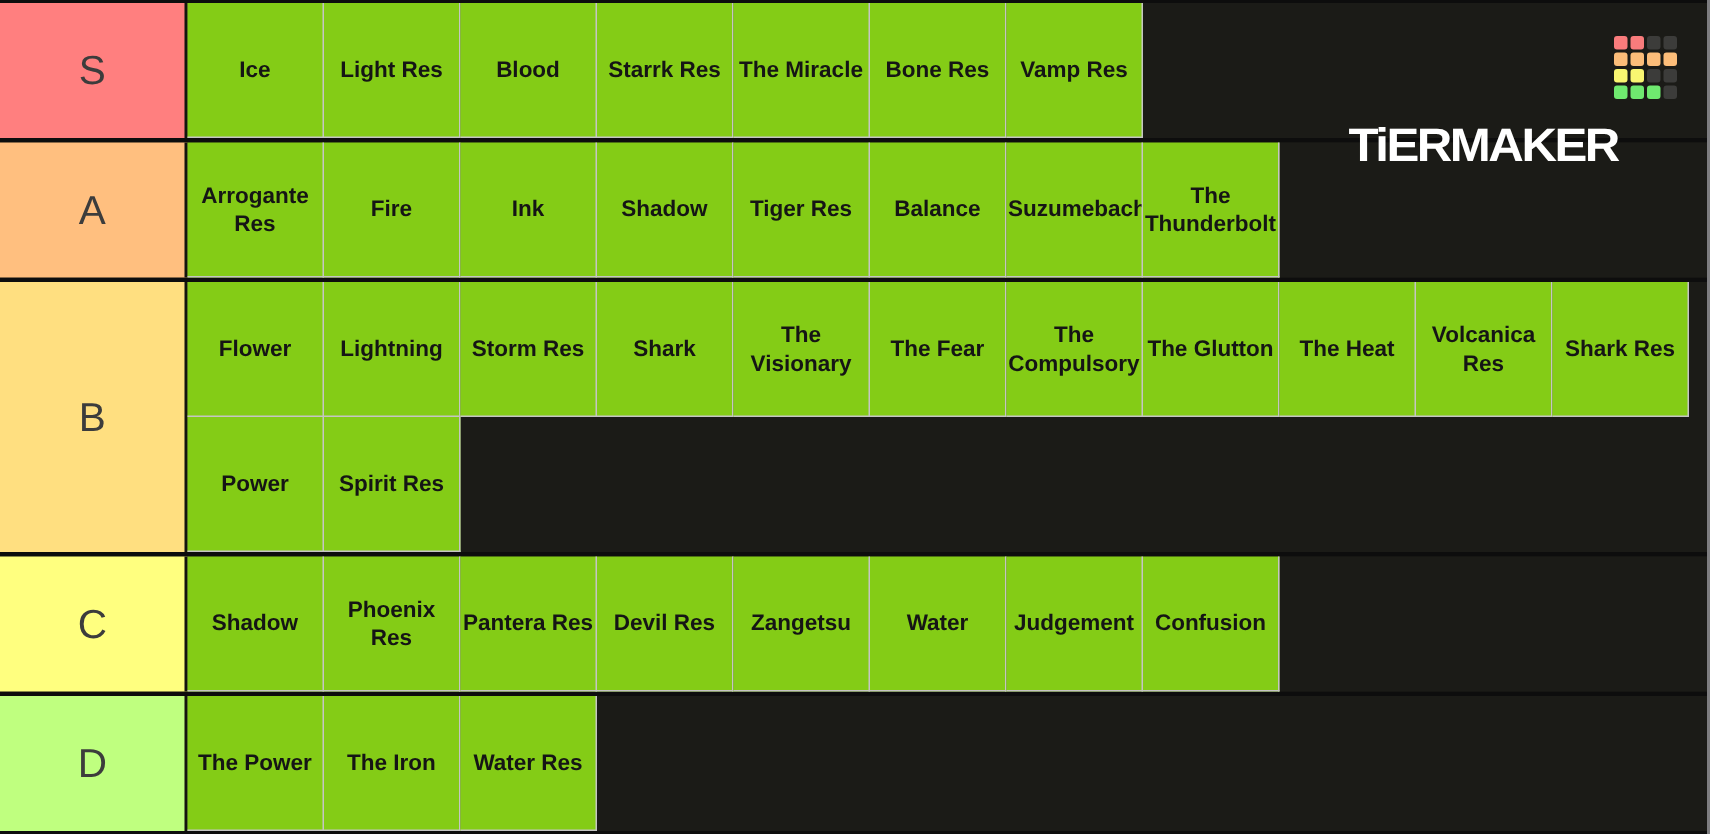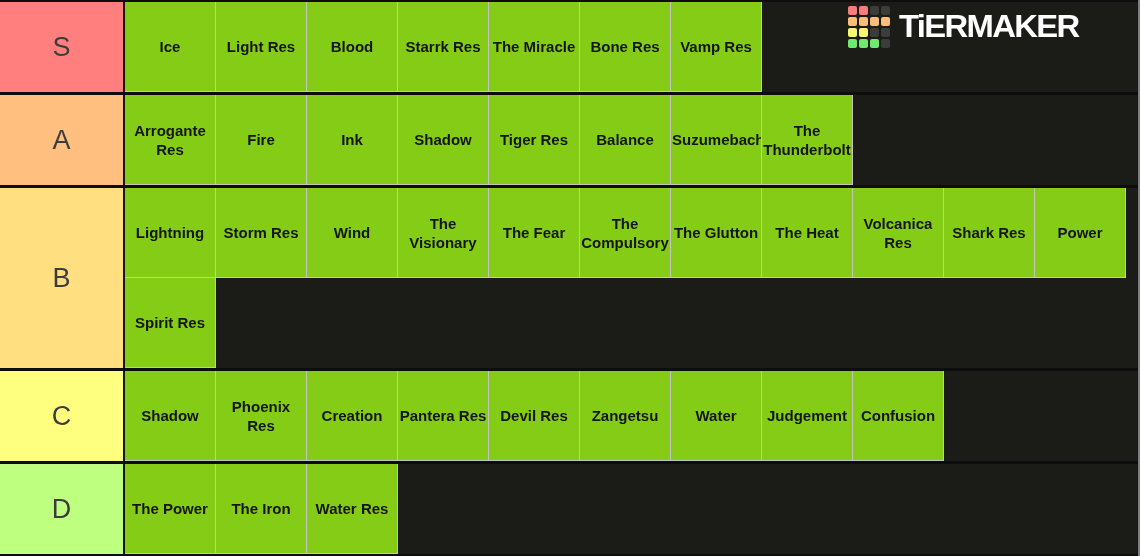--- a/index.html
+++ b/index.html
@@ -37,22 +37,22 @@
     display:flex; align-items:center; justify-content:center;
     overflow:hidden;
   }
   .cell-text {
     font-size:15px; font-weight:700; color:#151515;
     line-height:19px; text-align:center;
     white-space:normal; overflow:hidden;
     max-height:57px; padding:0 1px;
   }
   .logo {
-    position:absolute; top:4px; right:22px;
-    display:flex; align-items:center; gap:9px;
+    position:absolute; top:24px; right:22px;
+    display:flex; align-items:flex-end; gap:9px;flex-direction:column;
   }
   .logo-grid {
     display:grid;
     grid-template-columns:repeat(4, 9px);
     grid-auto-rows:9px;
     gap:2px;
   }
   .logo-sq { width:9px; height:9px; border-radius:2px; }
   .logo-text {
     color:#ffffff; font-weight:700; font-size:40px;
@@ -123,27 +123,30 @@
           </div>
           <div class="cell">
             <span class="cell-text">The Thunderbolt</span>
           </div>
         </div>
       </div>
       <div class="tier-row">
         <div class="tier-label" style="background: rgb(255, 223, 128);">B</div>
         <div class="tier-items">
           <div class="cell">
+            <span class="cell-text">Flower</span>
+          </div>
+          <div class="cell">
             <span class="cell-text">Lightning</span>
           </div>
           <div class="cell">
             <span class="cell-text">Storm Res</span>
           </div>
           <div class="cell">
-            <span class="cell-text">Wind</span>
+            <span class="cell-text">Shark</span>
           </div>
           <div class="cell">
             <span class="cell-text">The Visionary</span>
           </div>
           <div class="cell">
             <span class="cell-text">The Fear</span>
           </div>
           <div class="cell">
             <span class="cell-text">The Compulsory</span>
           </div>
@@ -168,23 +171,20 @@
         </div>
       </div>
       <div class="tier-row">
         <div class="tier-label" style="background: rgb(255, 255, 127);">C</div>
         <div class="tier-items">
           <div class="cell">
             <span class="cell-text">Shadow</span>
           </div>
           <div class="cell">
             <span class="cell-text">Phoenix Res</span>
-          </div>
-          <div class="cell">
-            <span class="cell-text">Creation</span>
           </div>
           <div class="cell">
             <span class="cell-text">Pantera Res</span>
           </div>
           <div class="cell">
             <span class="cell-text">Devil Res</span>
           </div>
           <div class="cell">
             <span class="cell-text">Zangetsu</span>
           </div>

